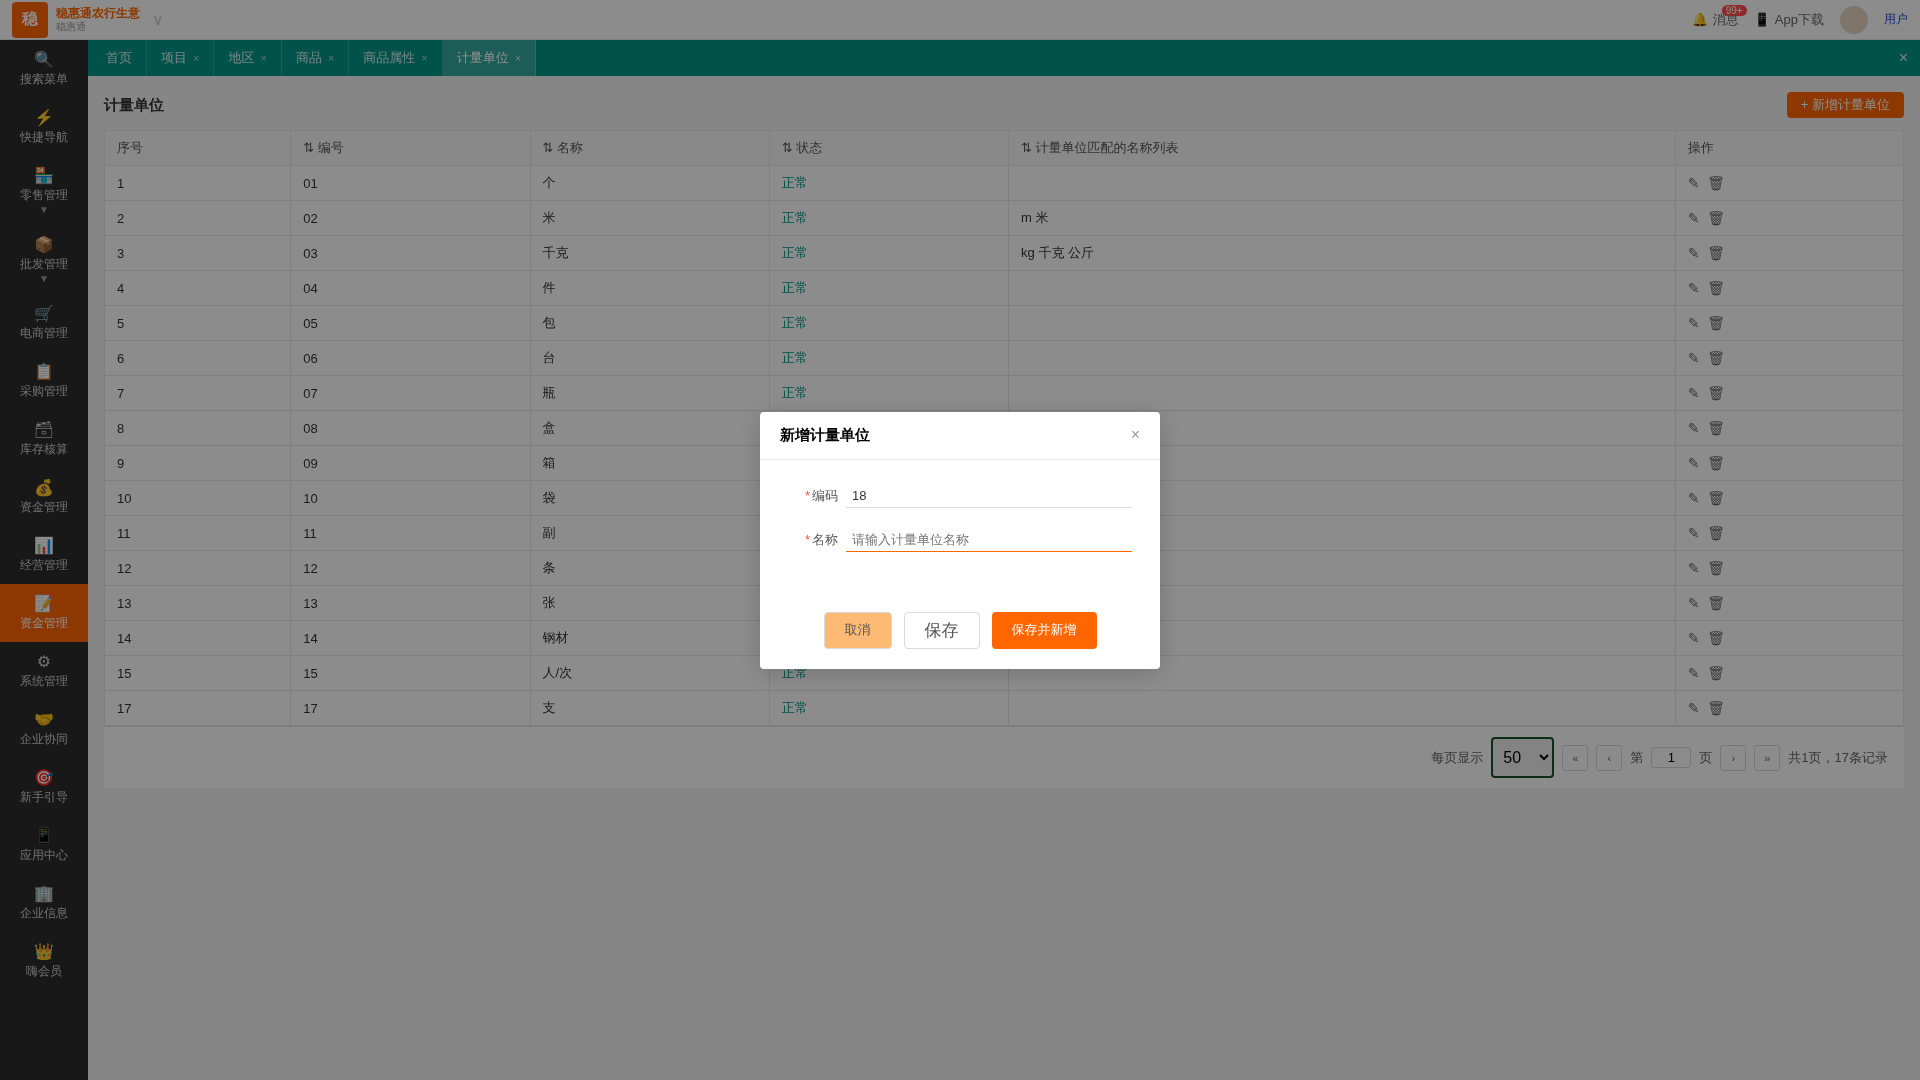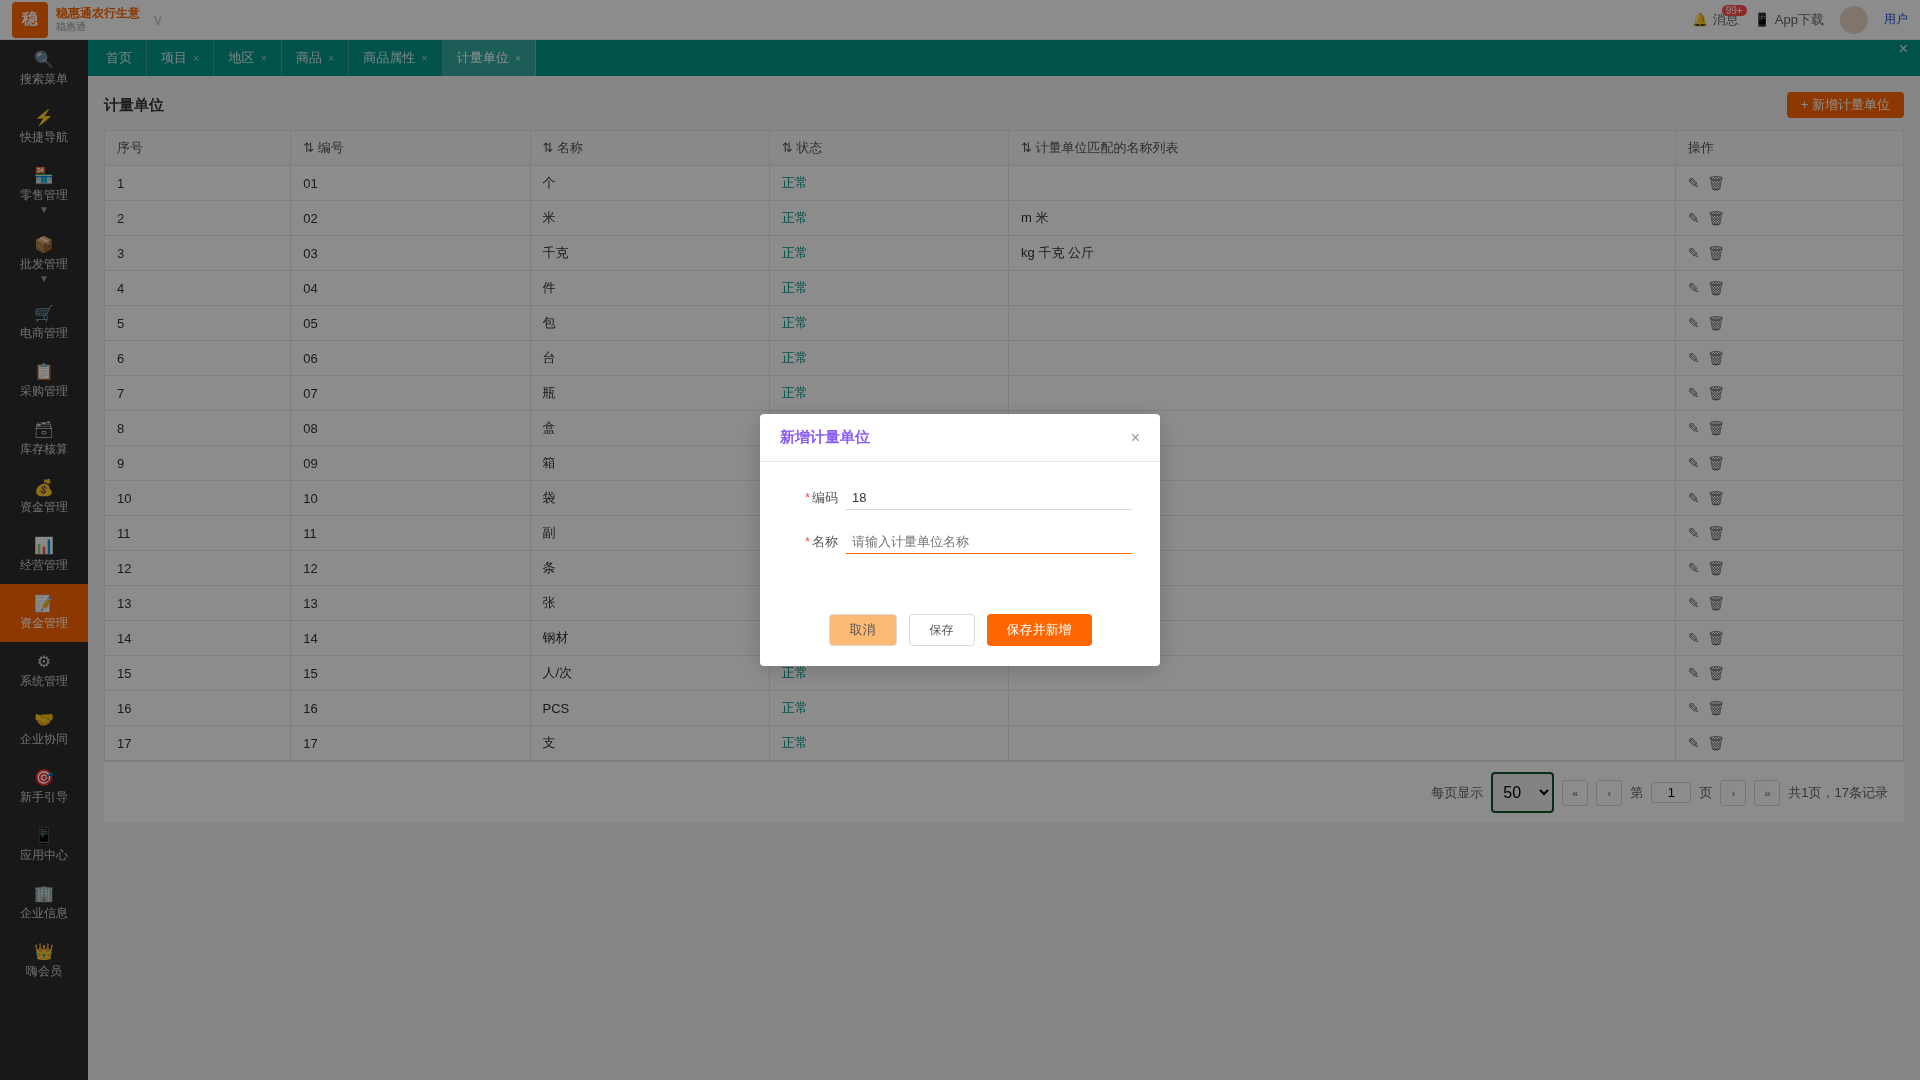--- a/index.html
+++ b/index.html
@@ -117,21 +117,21 @@
       flex: 1;
       display: flex;
       flex-direction: column;
       overflow: hidden;
     }
 
     
     .tab-bar {
       background: #009688;
       display: flex;
-      align-items: flex-start;
+      align-items: center;
       padding: 0 4px;
       height: 36px;
       flex-shrink: 0;
     }
     .tab-item {
       display: flex;
       align-items: center;
       gap: 6px;
       padding: 0 14px;
       height: 36px;
@@ -281,21 +281,21 @@
     .modal-header {
       display: flex;
       align-items: center;
       justify-content: space-between;
       padding: 14px 20px;
       border-bottom: 1px solid #e8e8e8;
     }
     .modal-title {
       font-size: 15px;
       font-weight: bold;
-      color: #8b5cf6;
+      color: #000000;
     }
     .modal-close {
       cursor: pointer;
       color: #999;
       font-size: 16px;
       border: none;
       background: none;
       line-height: 1;
     }
     .modal-body {
@@ -344,21 +344,21 @@
       cursor: pointer;
       font-size: 13px;
       color: #555;
     }
     .btn-save {
       border: 1px solid #d9d9d9;
       background: #fff;
       padding: 6px 20px;
       border-radius: 4px;
       cursor: pointer;
-      font-size: 12px;
+      font-size: 17px;
       color: #555;
     }
     .btn-save-new {
       border: none;
       background: #ff6600;
       color: #fff;
       padding: 6px 20px;
       border-radius: 4px;
       cursor: pointer;
       font-size: 13px;
@@ -699,33 +699,20 @@
       <td><span class="status-normal">正常</span></td>
       <td></td>
       <td>
         <div class="action-btns">
           <span class="action-edit" title="编辑">✎</span>
           <span class="action-delete" title="删除">🗑</span>
         </div>
       </td>
     </tr>
             <tr>
-      <td>16</td>
-      <td>16</td>
-      <td>PCS</td>
-      <td><span class="status-normal">正常</span></td>
-      <td></td>
-      <td>
-        <div class="action-btns">
-          <span class="action-edit" title="编辑">✎</span>
-          <span class="action-delete" title="删除">🗑</span>
-        </div>
-      </td>
-    </tr>
-            <tr>
       <td>17</td>
       <td>17</td>
       <td>支</td>
       <td><span class="status-normal">正常</span></td>
       <td></td>
       <td>
         <div class="action-btns">
           <span class="action-edit" title="编辑">✎</span>
           <span class="action-delete" title="删除">🗑</span>
         </div>

